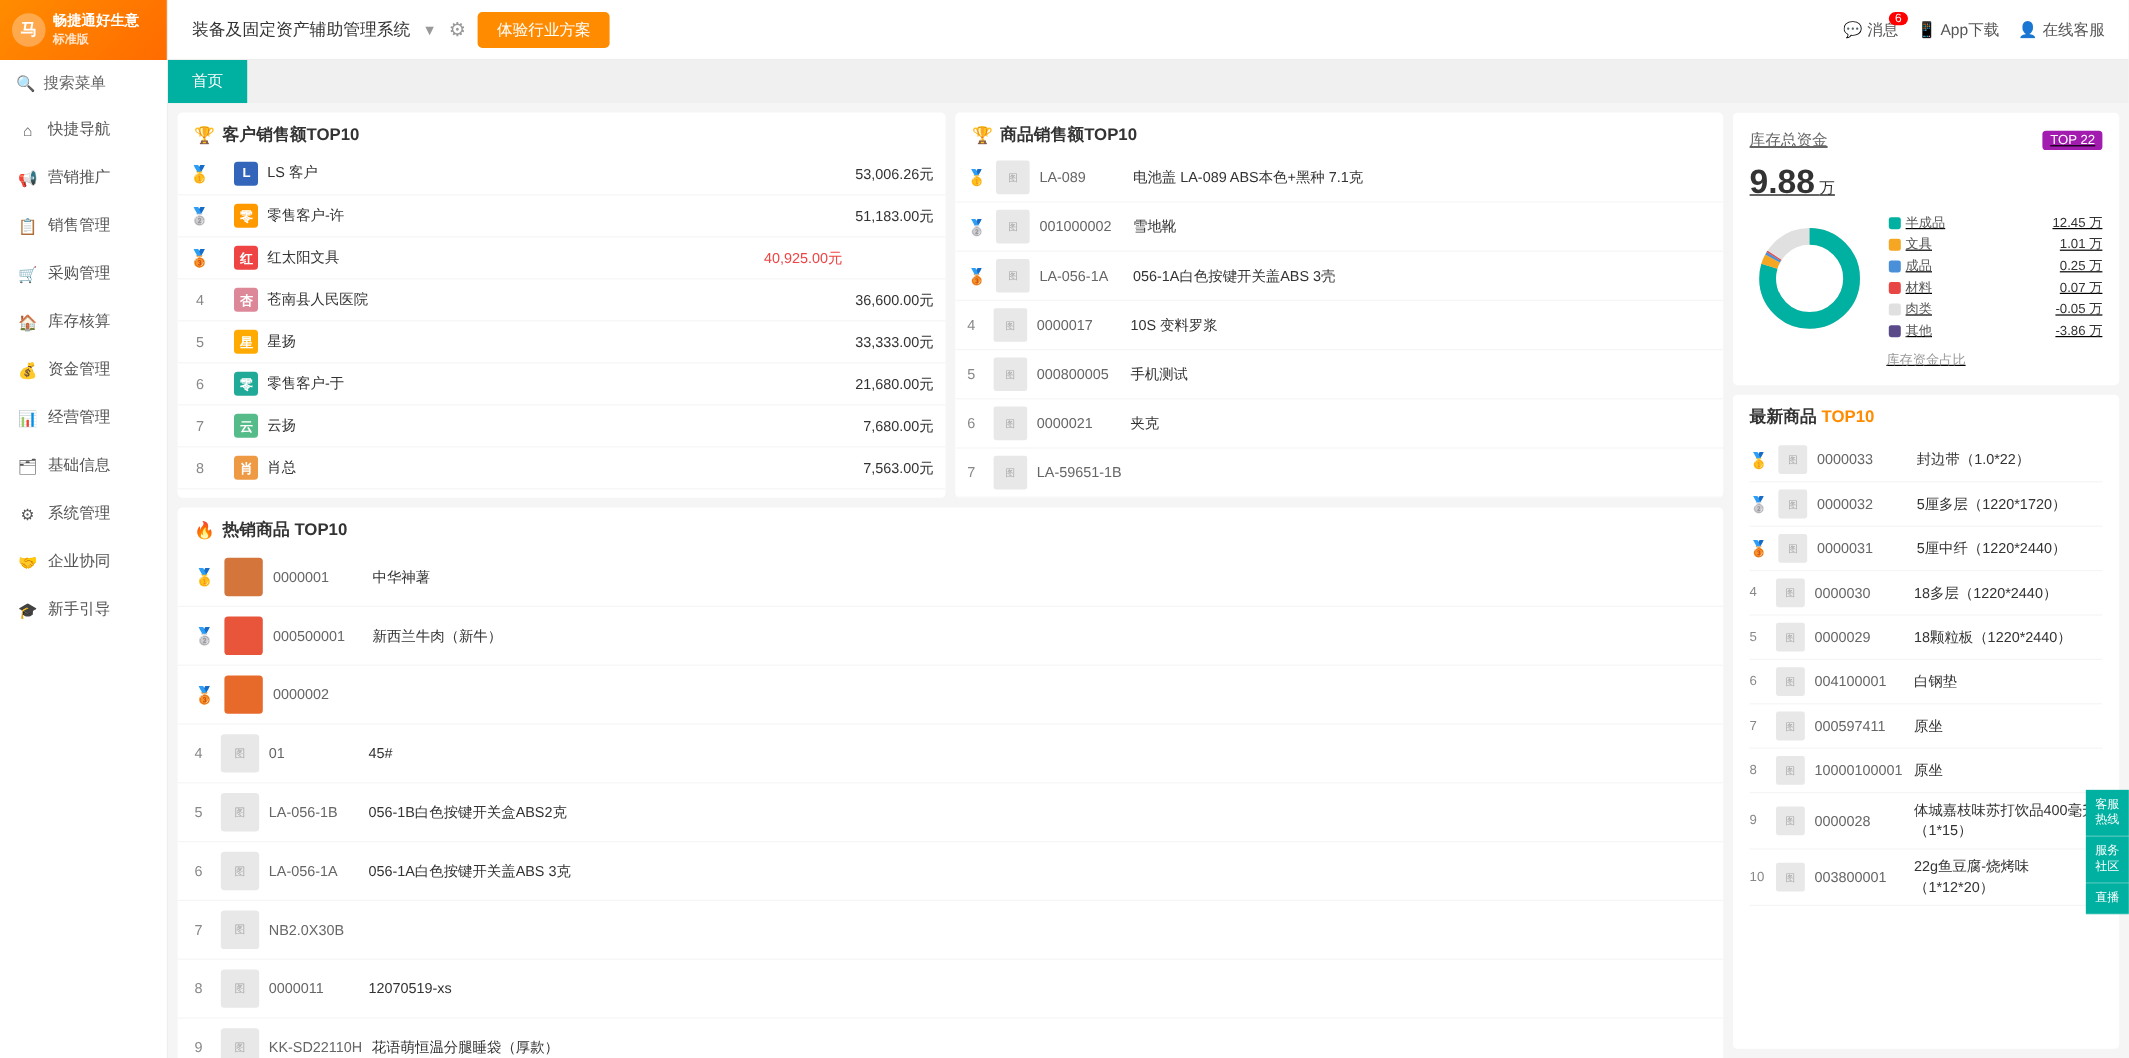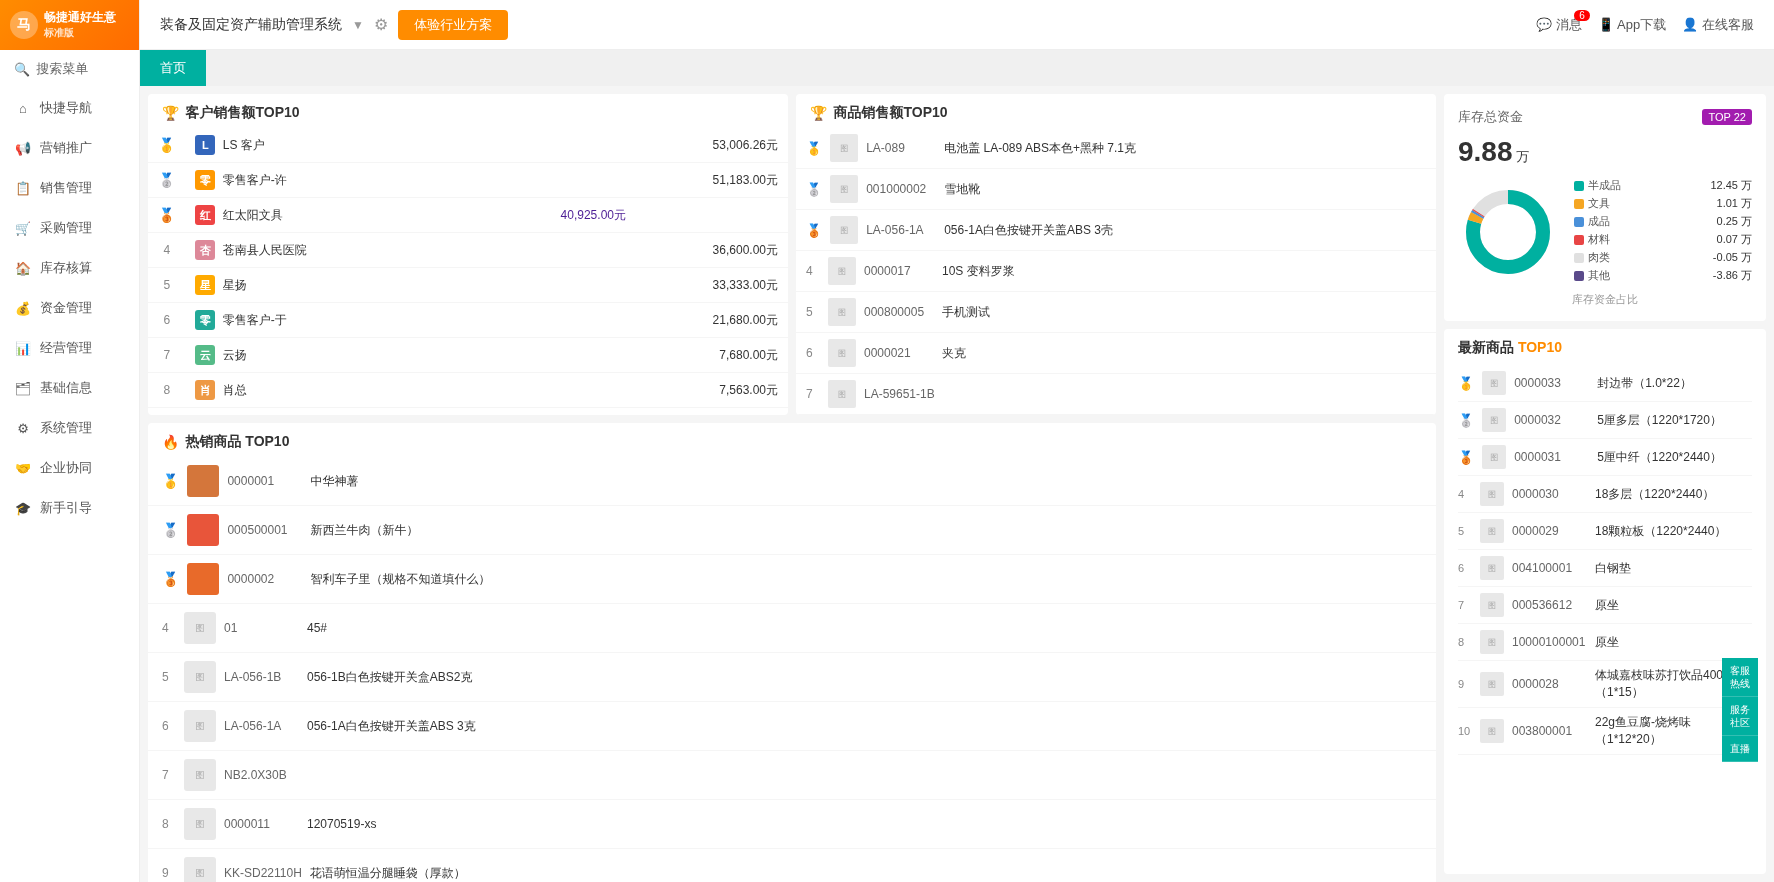--- a/index.html
+++ b/index.html
@@ -202,20 +202,21 @@
       flex-direction: column;
       overflow-y: auto;
       padding: 8px 8px 8px 0;
       gap: 8px;
     }
 
     .inventory-card {
       background: #fff;
       border-radius: 4px;
       padding: 14px;
+      text-decoration: underline;
     }
     .inventory-header {
       display: flex; align-items: center; justify-content: space-between;
       margin-bottom: 10px;
     }
     .inventory-title { font-size: 13px; color: #666; }
     .inventory-top-badge {
       background: #a21caf;
       color: #fff; font-size: 11px;
       padding: 2px 6px; border-radius: 3px;
@@ -258,21 +259,21 @@
       border-bottom: 1px solid #f5f5f5;
       font-size: 12px; gap: 8px;
     }
     .latest-img { width: 24px; height: 24px; background: #e8e8e8; border-radius: 2px; flex-shrink: 0; display: flex; align-items: center; justify-content: center; color: #aaa; font-size: 8px; }
     .latest-code { color: #666; min-width: 75px; }
     .latest-name { color: #333; flex: 1; }
 
     
     .service-float {
       position: fixed;
-      right: 16px;
+      right: 0;
       bottom: 120px;
       display: flex;
       flex-direction: column;
     }
     .service-btn {
       background: #00b0a0;
       color: #fff;
       width: 36px;
       padding: 6px 4px;
       font-size: 10px;
@@ -407,21 +408,21 @@
       <span>零售客户-许</span>
     </td>
     <td style="text-align:right;font-weight:500;color:#333;">51,183.00元</td>
   </tr>
                 <tr>
     <td style="width:28px;text-align:center;"><span style="color:#cd7f32;font-size:14px;">🥉</span></td>
     <td>
       <span style="display:inline-flex;align-items:center;justify-content:center;width:20px;height:20px;border-radius:3px;background:#ee4444;color:#fff;font-size:11px;font-weight:bold;margin-right:4px;">红</span>
       <span>红太阳文具</span>
     </td>
-    <td style="text-align:left;font-weight:500;color:#4c1d95;">40,925.00元</td>
+    <td style="text-align:center;font-weight:500;color:#ef4444;">40,925.00元</td>
   </tr>
                 <tr>
     <td style="width:28px;text-align:center;"><span style="color:#888;font-size:12px;">4</span></td>
     <td>
       <span style="display:inline-flex;align-items:center;justify-content:center;width:20px;height:20px;border-radius:3px;background:#dd8899;color:#fff;font-size:11px;font-weight:bold;margin-right:4px;">杏</span>
       <span>苍南县人民医院</span>
     </td>
     <td style="text-align:right;font-weight:500;color:#333;">36,600.00元</td>
   </tr>
                 <tr>
@@ -540,21 +541,20 @@
             <div class="hot-row">
     <span class="medal-silver">🥈</span>
     <div style="width:32px;height:32px;border-radius:3px;background:#e8553a;flex-shrink:0;"></div>
     <span class="hot-code">000500001</span>
     <span class="hot-name">新西兰牛肉（新牛）</span>
   </div>
             <div class="hot-row">
     <span class="medal-bronze">🥉</span>
     <div style="width:32px;height:32px;border-radius:3px;background:#e86a2a;flex-shrink:0;"></div>
     <span class="hot-code">0000002</span>
-    <span class="hot-name">智利车子里（规格不知道填什么）</span>
   </div>
             <div class="hot-row">
     <span class="rank-num">4</span>
     <div style="width:32px;height:32px;border-radius:3px;background:#e8e8e8;flex-shrink:0;display:flex;align-items:center;justify-content:center;color:#aaa;font-size:9px;">图</div>
     <span class="hot-code">01</span>
     <span class="hot-name">45#</span>
   </div>
             <div class="hot-row">
     <span class="rank-num">5</span>
     <div style="width:32px;height:32px;border-radius:3px;background:#e8e8e8;flex-shrink:0;display:flex;align-items:center;justify-content:center;color:#aaa;font-size:9px;">图</div>
@@ -686,21 +686,21 @@
   </div>
             <div class="latest-row">
     <span style="color:#888;font-size:11px;min-width:14px;">6</span>
     <div class="latest-img">图</div>
     <span class="latest-code">004100001</span>
     <span class="latest-name">白钢垫</span>
   </div>
             <div class="latest-row">
     <span style="color:#888;font-size:11px;min-width:14px;">7</span>
     <div class="latest-img">图</div>
-    <span class="latest-code">000536612</span>
+    <span class="latest-code">000597411</span>
     <span class="latest-name">原坐</span>
   </div>
             <div class="latest-row">
     <span style="color:#888;font-size:11px;min-width:14px;">8</span>
     <div class="latest-img">图</div>
     <span class="latest-code">10000100001</span>
     <span class="latest-name">原坐</span>
   </div>
             <div class="latest-row">
     <span style="color:#888;font-size:11px;min-width:14px;">9</span>

